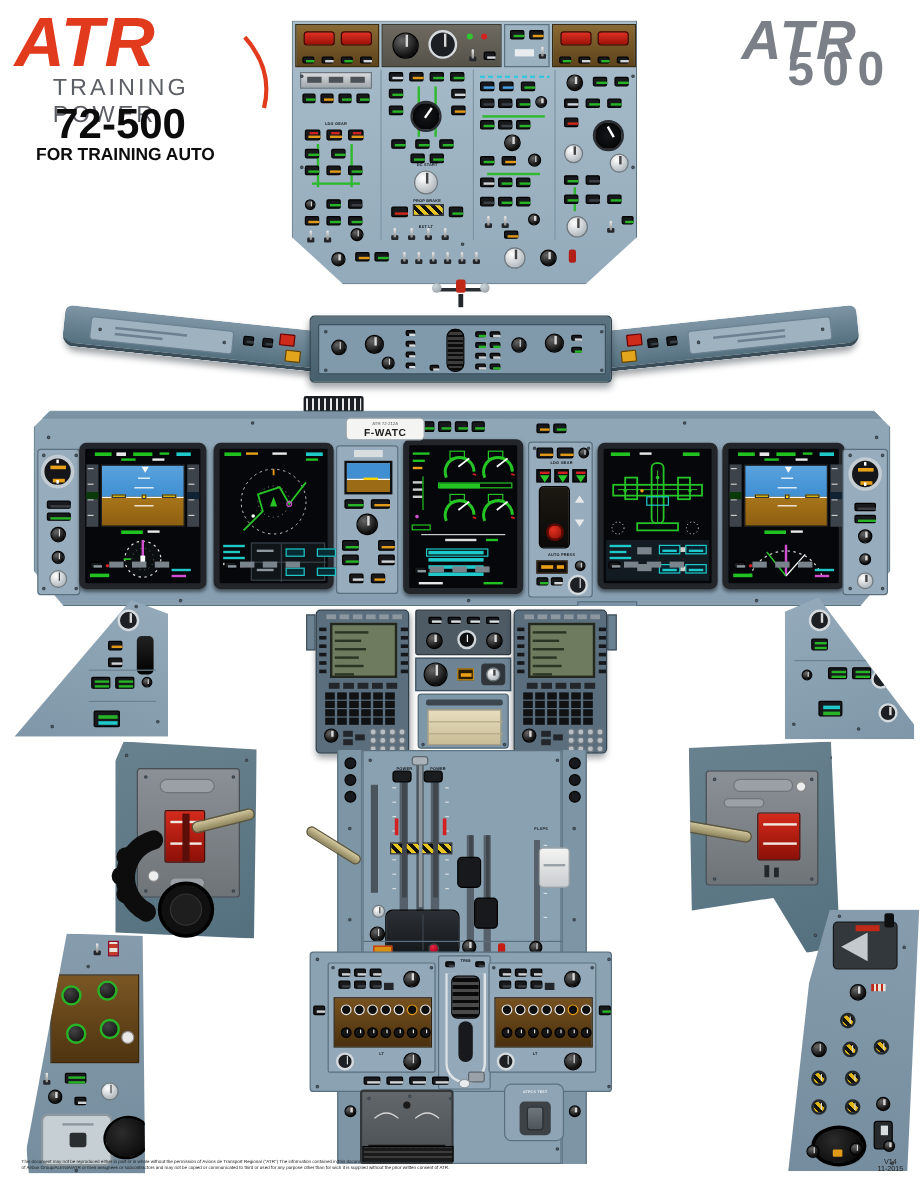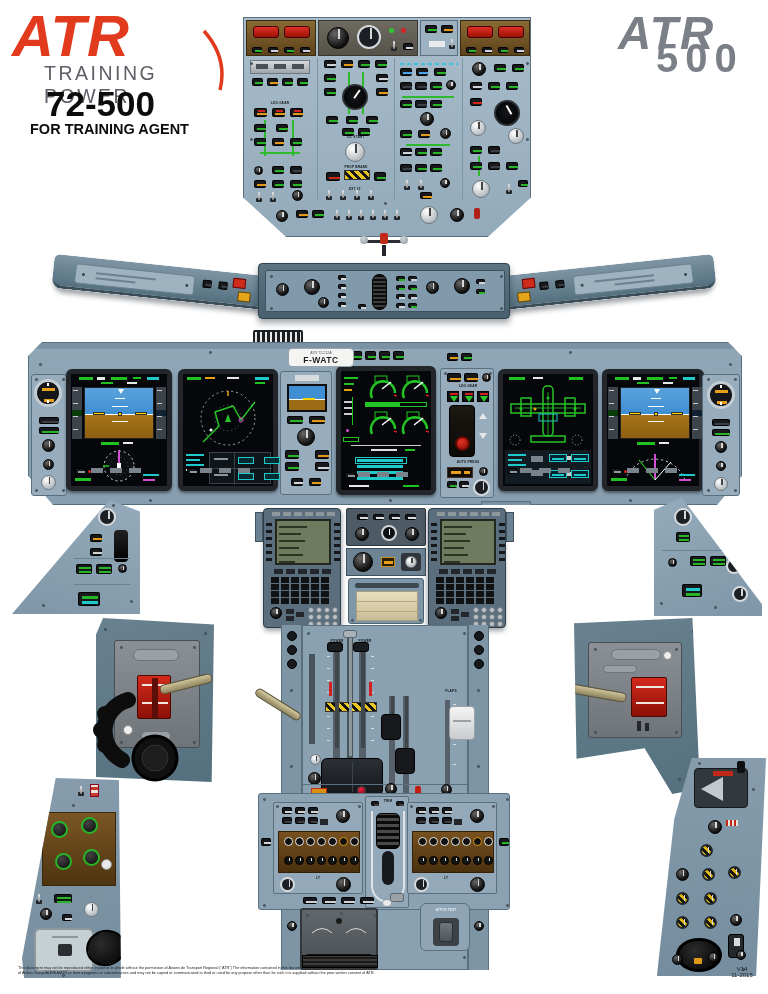--- a/index.html
+++ b/index.html
@@ -17,21 +17,21 @@
 
 <div id="poster">
 
   <div class="abs" style="left:10px;top:2px;width:230px;height:140px">
     <div class="abs" style="left:2px;top:0;font-size:58px;font-style:italic;font-weight:900;color:#e13a1d;letter-spacing:1px">ATR</div>
     <svg class="abs" style="left:186px;top:26px" width="28" height="64" viewBox="0 0 28 64">
       <path d="M24,62 Q32,30 8,3" stroke="#e13a1d" stroke-width="3.5" fill="none"></path>
     </svg>
     <div class="abs" style="left:34px;top:60px;font-size:19.5px;color:#5d5f66;letter-spacing:2.5px">TRAINING POWER</div>
     <div class="abs" style="left:36px;top:82px;font-size:35px;font-weight:800;color:#0c0c0c">72-500</div>
-    <div class="abs" style="left:20px;top:119px;font-size:14.5px;font-weight:800;color:#0c0c0c">FOR TRAINING AGENT</div>
+    <div class="abs" style="left:20px;top:119px;font-size:14.5px;font-weight:800;color:#0c0c0c">FOR TRAINING AUTO</div>
   </div>
 
   <div class="abs" style="left:612px;top:6px;width:152px;height:80px">
     <div class="abs" style="left:6px;top:0;font-size:46px;font-style:italic;font-weight:900;color:#7b8088;letter-spacing:2px">ATR</div>
     <div class="abs" style="left:44px;top:30px;font-size:40px;font-weight:800;color:#7b8088;letter-spacing:7px">500</div>
   </div>
 
   <div id="overhead" class="abs" style="left:243px;top:17px;width:288px;height:220px;background:linear-gradient(#a9bdcb,#93aaba);border:1px solid #5a707e;clip-path:polygon(0 0,100% 0,100% 82%,85% 100%,15% 100%,0 82%)">
     <div class="t tw" style="left:5px;top:23px;width:28px;font-size:2.8px">AGENT 1</div>
     <div class="t tw" style="left:38px;top:23px;width:28px;font-size:2.8px">AGENT 2</div>

